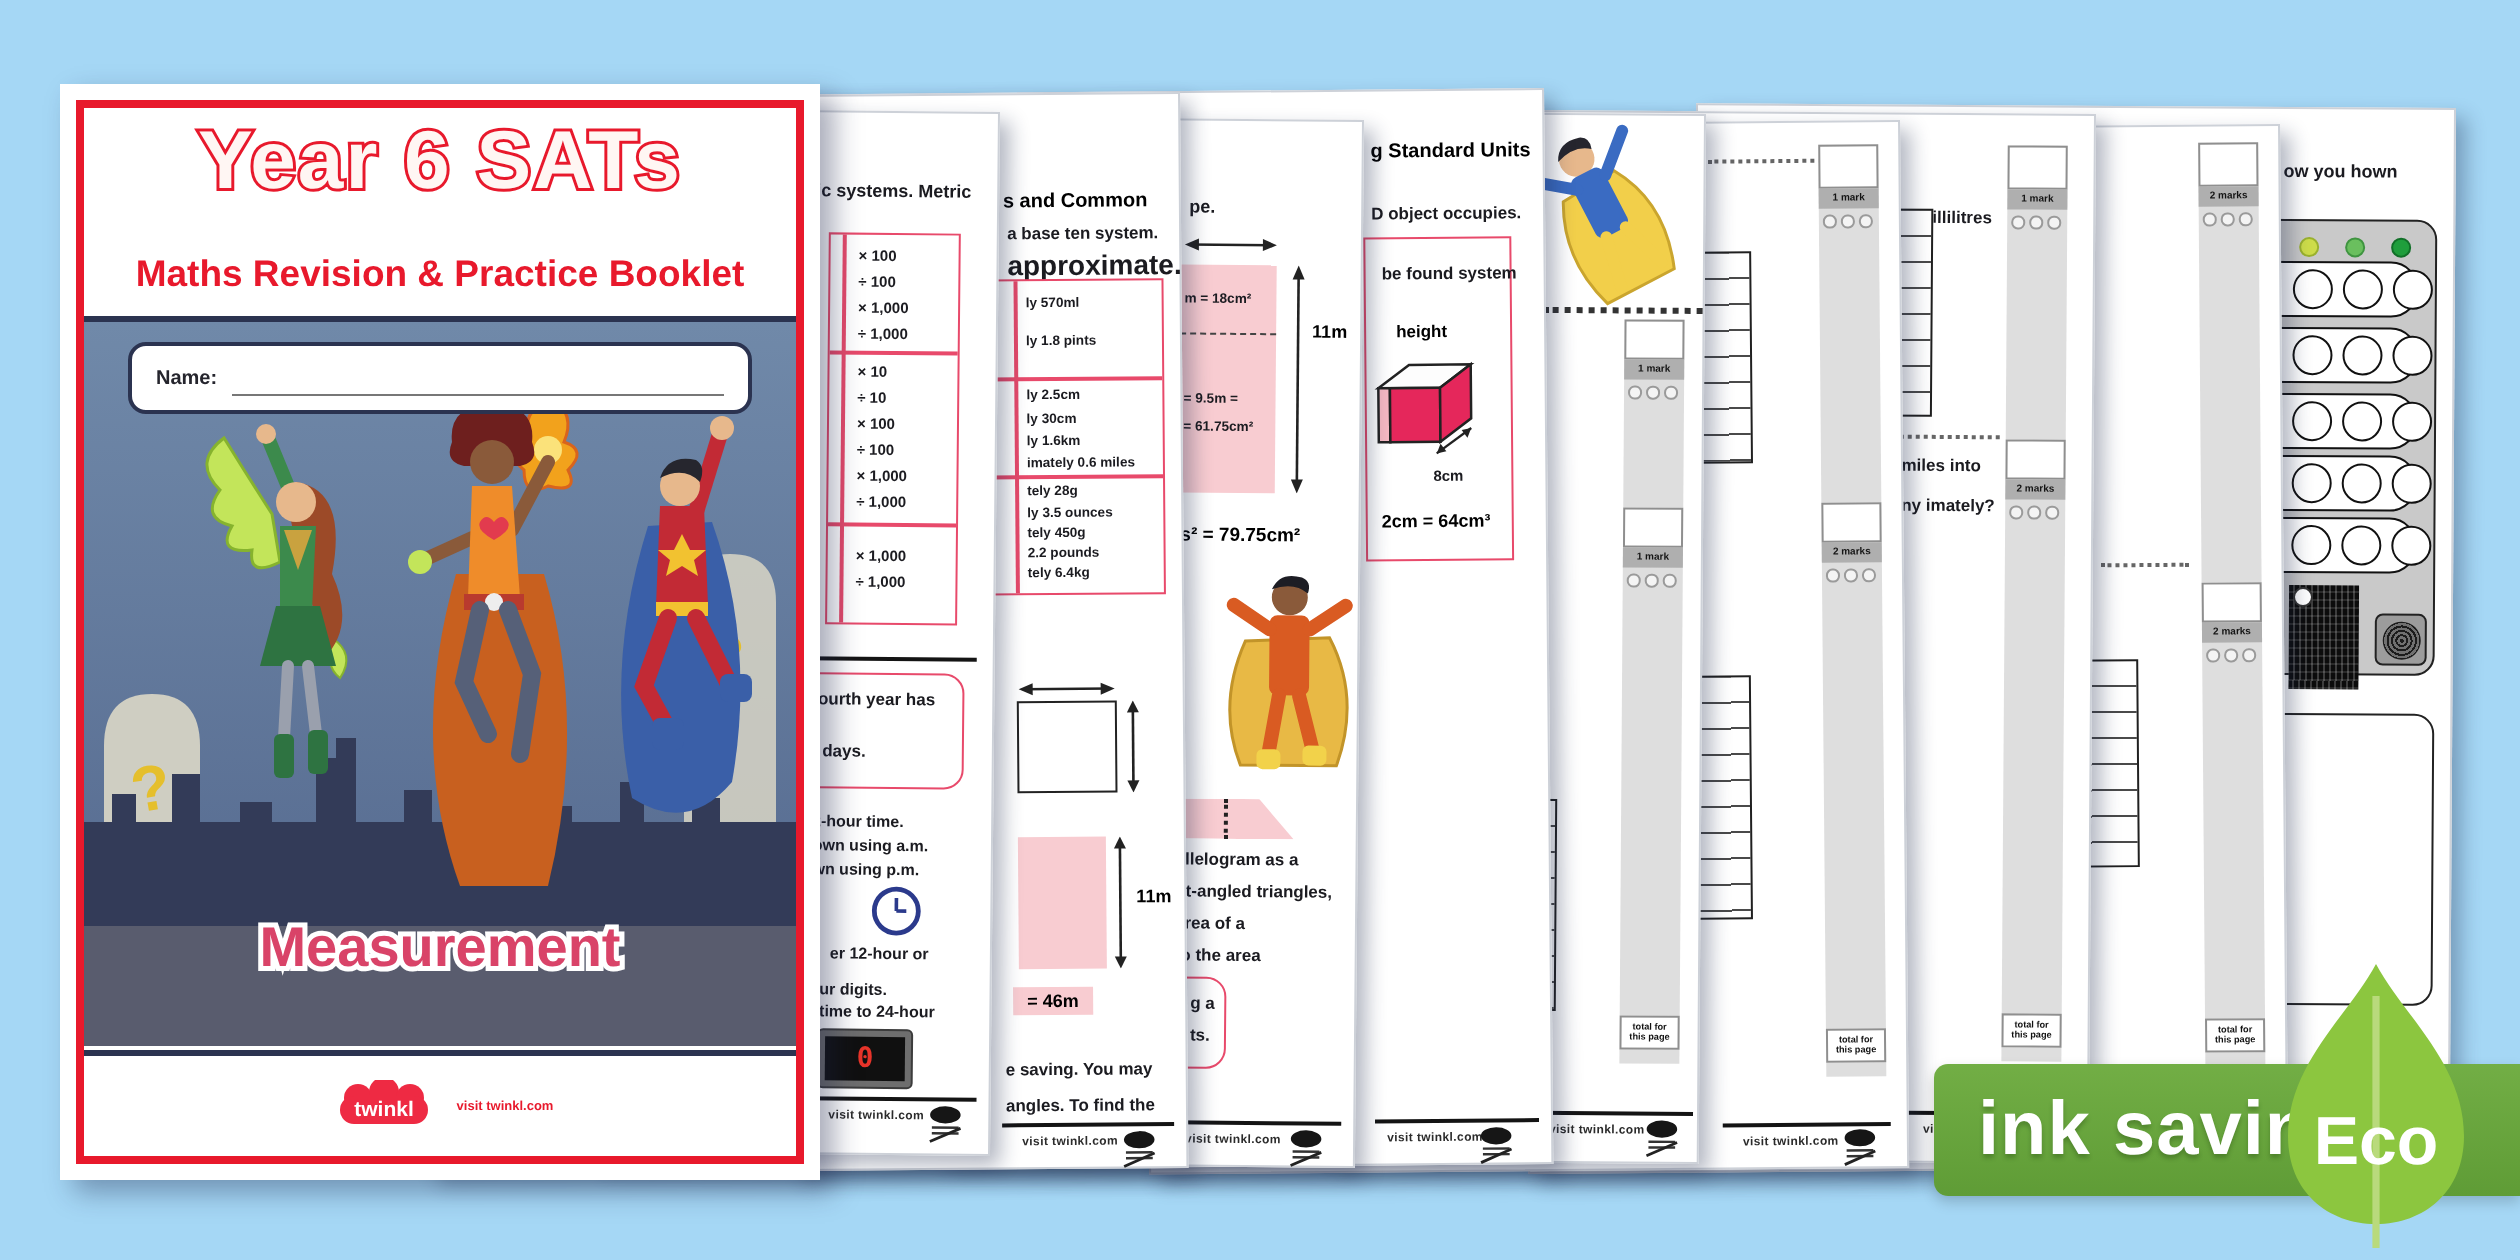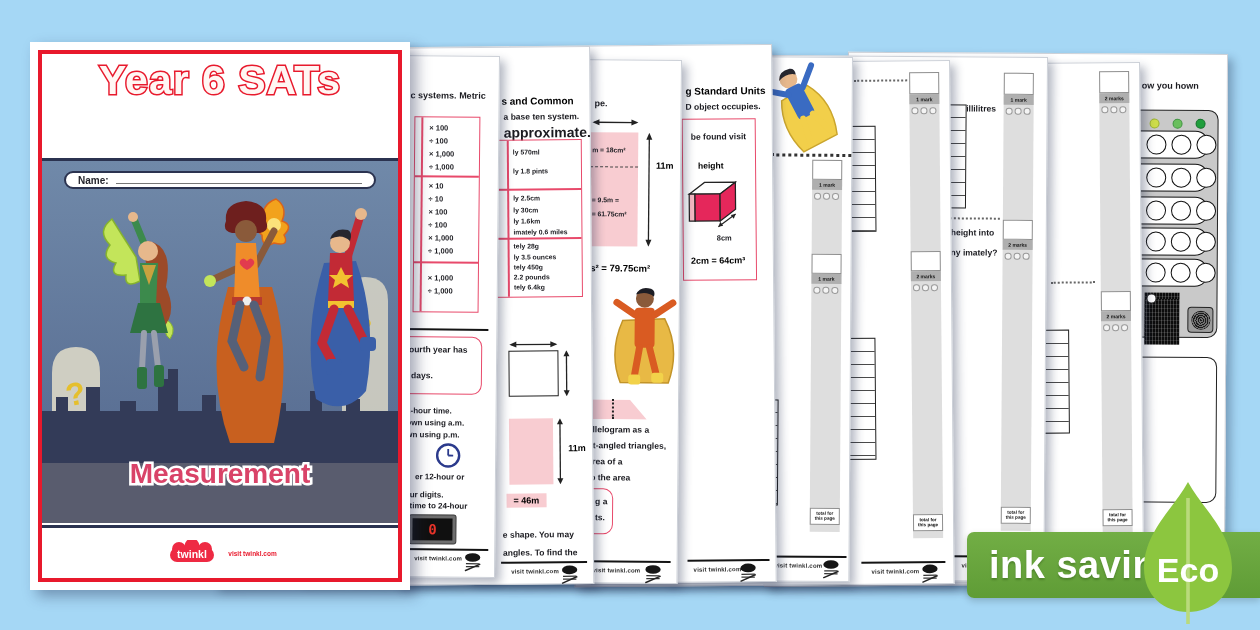--- a/index.html
+++ b/index.html
@@ -48,21 +48,21 @@
   .speaker::after{content:"";position:absolute;inset:2.5px;border-radius:50%;
     background:repeating-radial-gradient(circle at 50% 50%,#1c1c1c 0 1px,#707070 1px 2.2px);}
   .whitebox{position:absolute;background:#fff;border:1.6px solid #222;border-radius:10px;box-sizing:border-box;}
   
   .cover{position:absolute;left:30px;top:42px;width:380px;height:548px;background:#fff;
     box-shadow:7px 6px 13px rgba(25,35,70,.38);z-index:30;}
   .frame{position:absolute;inset:8px;border:4px solid #e8192c;display:flex;flex-direction:column;}
   .c-head{height:104px;display:flex;flex-direction:column;align-items:center;justify-content:space-between;}
   .c-sub{font-size:18.5px;font-weight:bold;color:#e8192c;margin:1px 0 10px 0;}
   .c-art{position:relative;flex:1;border-top:3px solid #2b3350;border-bottom:3px solid #2b3350;overflow:hidden;}
-  .nameplate{position:absolute;left:22px;right:22px;top:10px;height:18px;background:#fff;
+  .nameplate{position:absolute;left:22px;right:22px;top:10px;height:36px;background:#fff;
     border:2px solid #2b3350;border-radius:9px;display:flex;align-items:center;padding:0 12px;gap:7px;z-index:2;box-sizing:border-box;}
   .nameplate .lbl{font-size:10px;font-weight:bold;color:#25252d;}
   .nameplate .line{flex:1;border-bottom:1.4px solid #777;height:55%;}
   .c-foot{height:50px;display:flex;align-items:center;justify-content:center;gap:7px;}
   .tagline{font-size:6.5px;font-weight:bold;color:#e8192c;}
   
   .band{position:absolute;left:967px;top:532px;width:293px;height:66px;z-index:50;
     background:linear-gradient(#72ae45,#5f9c36);border-radius:7px 0 0 7px;box-shadow:0 3px 7px rgba(0,0,0,.18);}
   .ink{position:absolute;left:22px;top:0;line-height:66px;color:#fff;font-size:38px;font-weight:600;
     letter-spacing:.5px;text-shadow:0 2px 2px rgba(25,60,10,.3);}
@@ -141,21 +141,21 @@
     <div class="strip" style="left:335px;top:15px;height:458px;"></div>
     <div class="awhite" style="left:335px;top:15px;height:22px;"></div>
     <div class="albl" style="left:335px;top:37px;">1 mark</div>
     <div class="faces" style="left:337px;top:50px;">
         <span></span>
         <span></span>
         <span></span>
       </div>
     <div class="gridbox" style="left:266px;top:47px;width:32px;height:104px;"></div>
     <div class="dot" style="left:282px;top:160px;width:50px;"></div>
-    <div class="tx" style="left:283px;top:170px;font-size:8.5px;">height into</div>
+    <div class="tx" style="left:283px;top:170px;font-size:8.5px;">miles into</div>
     <div class="tx" style="left:283px;top:190px;font-size:8.5px;">ny imately?</div>
     <div class="awhite" style="left:335px;top:162px;height:20px;"></div>
     <div class="albl" style="left:335px;top:182px;">2 marks</div>
     <div class="faces" style="left:337px;top:195px;">
         <span></span>
         <span></span>
         <span></span>
       </div>
     <div class="total" style="left:335px;top:449px;">total for this page</div>
     <div class="hr" style="left:286px;top:498px;width:84px;"></div>
@@ -231,24 +231,24 @@
     <div class="visit" style="left:304px;top:505px;">visit twinkl.com</div>
     <svg class="stamp" viewBox="0 0 22 22" style="left:350px;top:500px;">
         <ellipse cx="11" cy="7" rx="8" ry="4.5" fill="#161616"></ellipse>
         <rect x="4" y="13" width="14" height="1.3" fill="#333"></rect>
         <rect x="4" y="16" width="14" height="1.3" fill="#333"></rect>
         <path d="M3,21 L19,14" stroke="#222" stroke-width="1.5"></path>
       </svg>
   </div>
 
   <div class="sheet" style="left:392px;top:44px;height:538px;z-index:26;transform:rotate(-.5deg)">
-    <div class="tx b" style="left:292px;top:40px;font-size:10px;color:#000;">g Standard Units</div>
+    <div class="tx b" style="left:292px;top:25px;font-size:10px;color:#000;">g Standard Units</div>
     <div class="tx" style="left:292px;top:56px;font-size:8.5px;">D object occupies.</div>
     <div class="pinkbox" style="left:288px;top:73px;width:74px;height:162px;"></div>
-    <div class="tx" style="left:297px;top:86px;font-size:8.5px;">be found visit</div>
+    <div class="tx" style="left:297px;top:86px;font-size:8.5px;">be found system</div>
     <div class="tx b" style="left:304px;top:115px;font-size:8.5px;color:#000;">height</div>
     <svg class="abs" viewBox="0 0 56 56" style="left:291px;top:133px;width:54px;height:54px;">
       <polygon points="4,16 20,4 52,4 36,16" fill="#fdfdfd" stroke="#222" stroke-width="1.3"></polygon>
       <polygon points="4,16 10,16 10,44 4,44" fill="#f6b9c3" stroke="#222" stroke-width="1.3"></polygon>
       <polygon points="10,16 36,16 36,44 10,44" fill="#e5275b" stroke="#222" stroke-width="1.3"></polygon>
       <polygon points="36,16 52,4 52,32 36,44" fill="#e5275b" stroke="#222" stroke-width="1.3"></polygon>
       <line x1="34" y1="50" x2="52" y2="37" stroke="#222" stroke-width="1.2"></line>
       <path d="M34,50 L39,49 L36,45 Z" fill="#222"></path>
         <path d="M52,37 L47,38 L50,42 Z" fill="#222"></path>
     </svg>
@@ -347,21 +347,21 @@
     </svg>
     <div class="pinkfill abs" style="left:295px;top:371px;width:44px;height:66px;"></div>
     <svg class="abs" viewBox="0 0 8 66" style="left:342px;top:371px;width:8px;height:66px;">
       <line x1="4" y1="3" x2="4" y2="63" stroke="#222" stroke-width="1.3"></line>
         <path d="M4,0 L1,6 L7,6 Z" fill="#222"></path>
         <path d="M4,66 L1,60 L7,60 Z" fill="#222"></path>
     </svg>
     <div class="tx b" style="left:354px;top:396px;font-size:9px;color:#000;">11m</div>
     <div class="tx b pinkfill" style="left:292px;top:446px;font-size:9px;color:#000;padding:2px 7px;">= 46m</div>
     <div class="tx" style="left:288px;top:468px;font-size:8.5px;margin-top:32px;">angles. To find the</div>
-    <div class="tx" style="left:288px;top:482px;font-size:8.5px;">e shape. You may</div>
+    <div class="tx" style="left:288px;top:482px;font-size:8.5px;">e saving. You may</div>
     <div class="hr" style="left:286px;top:514px;width:86px;"></div>
     <div class="visit" style="left:296px;top:521px;">visit twinkl.com</div>
     <svg class="stamp" viewBox="0 0 22 22" style="left:344px;top:516px;">
         <ellipse cx="11" cy="7" rx="8" ry="4.5" fill="#161616"></ellipse>
         <rect x="4" y="13" width="14" height="1.3" fill="#333"></rect>
         <rect x="4" y="16" width="14" height="1.3" fill="#333"></rect>
         <path d="M3,21 L19,14" stroke="#222" stroke-width="1.5"></path>
       </svg>
   </div>
 
@@ -413,20 +413,21 @@
         <path d="M3,21 L19,14" stroke="#222" stroke-width="1.5"></path>
       </svg>
   </div>
 
   <div class="cover">
     <div class="frame">
       <div class="c-head">
         <svg width="340" height="52" viewBox="0 0 340 52">
           <text x="170" y="40" text-anchor="middle" font-family="Liberation Sans, sans-serif" font-size="41" font-weight="bold" fill="#fff6f3" stroke="#e8192c" stroke-width="3" paint-order="stroke" letter-spacing="1">Year 6 SATs</text>
         </svg>
+        <div class="c-sub">Maths Revision &amp; Practice Booklet</div>
       </div>
       <div class="c-art">
         <div class="nameplate">
           <span class="lbl">Name:</span>
           <span class="line"></span>
         </div>
         <svg width="356" height="362" viewBox="0 0 356 362" style="position:absolute;inset:0;">
           <defs>
             <linearGradient id="sky" x1="0" y1="0" x2="0" y2="1">
               <stop offset="0" stop-color="#7089a9"></stop>

